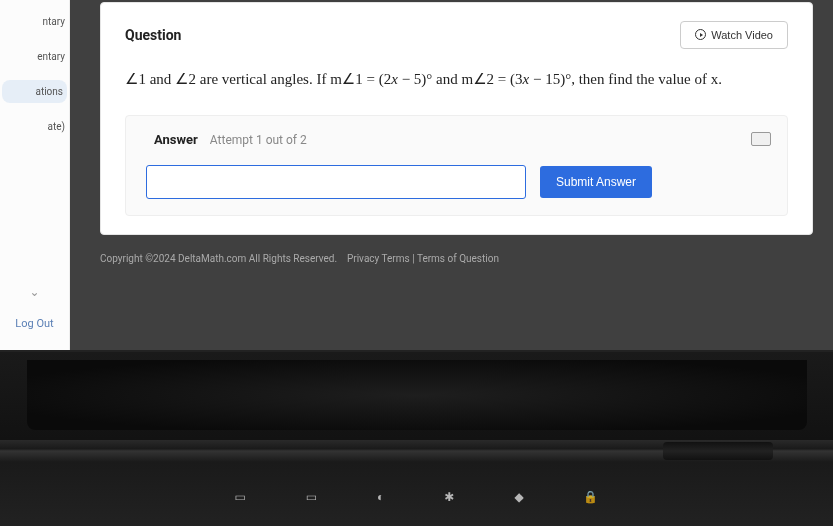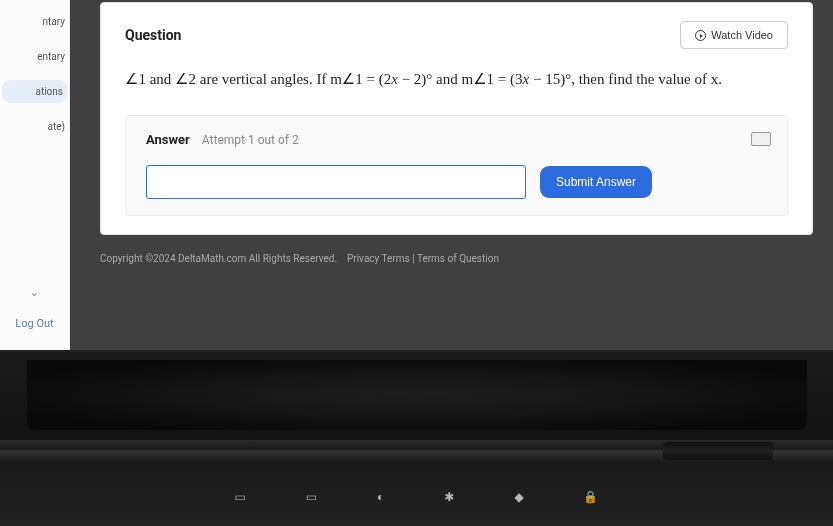--- a/index.html
+++ b/index.html
@@ -84,21 +84,21 @@
 }
 .btn-outline {
   border: 1px solid #ccc;
   background: #fff;
   color: #333;
   font-size: 11px;
   padding: 7px 14px;
   border-radius: 4px;
   cursor: pointer;
   display: flex;
-  align-items: flex-end;
+  align-items: flex-start;
   gap: 5px;
 }
 .play-icon {
   width: 11px;
   height: 11px;
   border: 1px solid #333;
   border-radius: 50%;
   display: inline-flex;
   align-items: center;
   justify-content: center;
@@ -122,20 +122,21 @@
   border: 1px solid #eee;
   border-radius: 4px;
   padding: 16px 20px;
   position: relative;
 }
 .answer-header {
   display: flex;
   align-items: baseline;
   gap: 12px;
   margin-bottom: 18px;
+  margin-left: 8px;
 }
 .answer-label {
   font-weight: 700;
   font-size: 13px;
   color: #222;
 }
 .attempt {
   font-size: 12px;
   color: #888;
 }
@@ -163,21 +164,21 @@
   padding: 0 8px;
   font-size: 13px;
   outline: none;
 }
 .submit-btn {
   background: #2d6cdf;
   color: #fff;
   border: none;
   font-size: 12px;
   padding: 9px 16px;
-  border-radius: 9px;
+  border-radius: 3px;
   cursor: pointer;
 }
 .footer {
   font-size: 10px;
   color: #aaa;
   padding: 18px 0 0 0;
 }
 .footer a {
   color: #aaa;
   text-decoration: none;
@@ -255,21 +256,21 @@
         <div class="card-title">Question</div>
         <div class="header-buttons">
           <button class="btn-outline">
             <span class="play-icon"></span>
             <span>Watch Video</span>
           </button>
         </div>
       </div>
 
       <div class="question-body">
-        <span>∠1 and ∠2 are vertical angles. If m∠1 = (2</span><i>x</i><span> − 2)° and m∠1 = (3</span><i>x</i><span> − 15)°, then find the value of x.</span>
+        <span>∠1 and ∠2 are vertical angles. If m∠1 = (2</span><i>x</i><span> − 5)° and m∠2 = (3</span><i>x</i><span> − 15)°, then find the value of x.</span>
       </div>
 
       <div class="answer-section">
         <div class="keyboard-icon"></div>
         <div class="answer-header">
           <span class="answer-label">Answer</span>
           <span class="attempt">Attempt 1 out of 2</span>
         </div>
         <div class="answer-row">
           <input class="answer-input" type="text" value="" style="">

